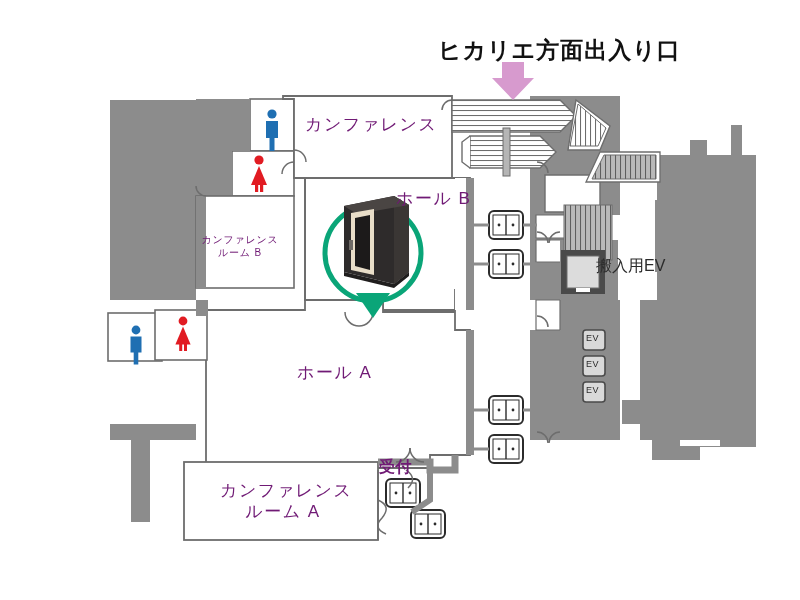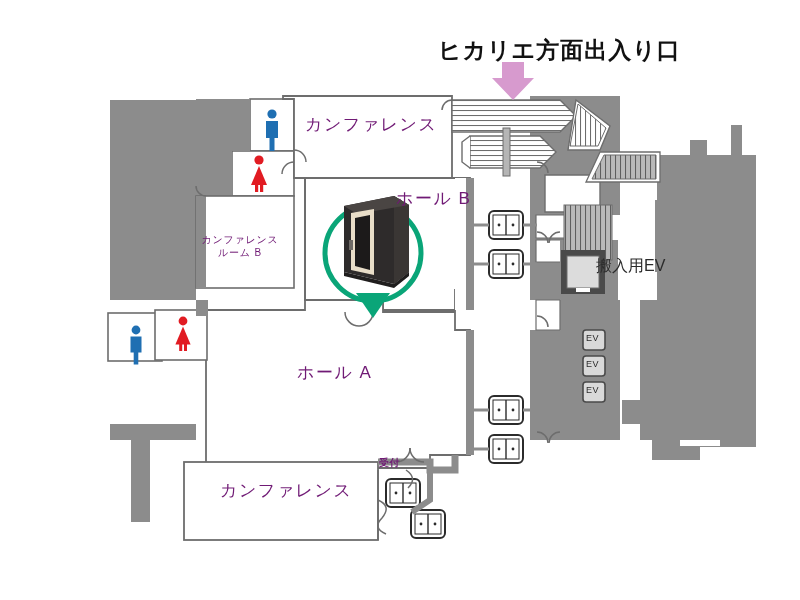--- a/index.html
+++ b/index.html
@@ -52,21 +52,21 @@
   .lbl-room-sm {
     font-size: 10px;
     font-weight: 400;
     letter-spacing: 0.8px;
   }
   .lbl-hall {
     font-size: 17px;
     letter-spacing: 1.5px;
   }
   .lbl-recep {
-    font-size: 10px;
+    font-size: 16px;
     font-weight: 700;
     letter-spacing: 0.5px;
   }
   .lbl-ev-load {
     font-size: 16px;
     color: #2b2b2b;
     letter-spacing: 0px;
   }
   .two-line span { display: block; }
 </style>
@@ -359,20 +359,21 @@
     <span>カンファレンス</span>
   </div>
 
   <div class="lbl lbl-room-sm two-line" style="left:199px; top:234px; width:82px;">
     <span>カンファレンス</span>
     <span>ルーム B</span>
   </div>
 
   <div class="lbl lbl-room-lg two-line" style="left:220px; top:480px; width:126px;">
     <span>カンファレンス</span>
+    <span>ルーム A</span>
   </div>
 
   <div class="lbl lbl-hall" style="left:396px; top:180px;margin-top:8px;">ホール B</div>
 
   <div class="lbl lbl-hall" style="left:297px; top:362px;">ホール A</div>
 
   <div class="lbl lbl-recep" style="left:379px; top:457px;">受付</div>
 
   <div class="lbl lbl-ev-load" style="left:596px; top:256px;">搬入用EV</div>
 

